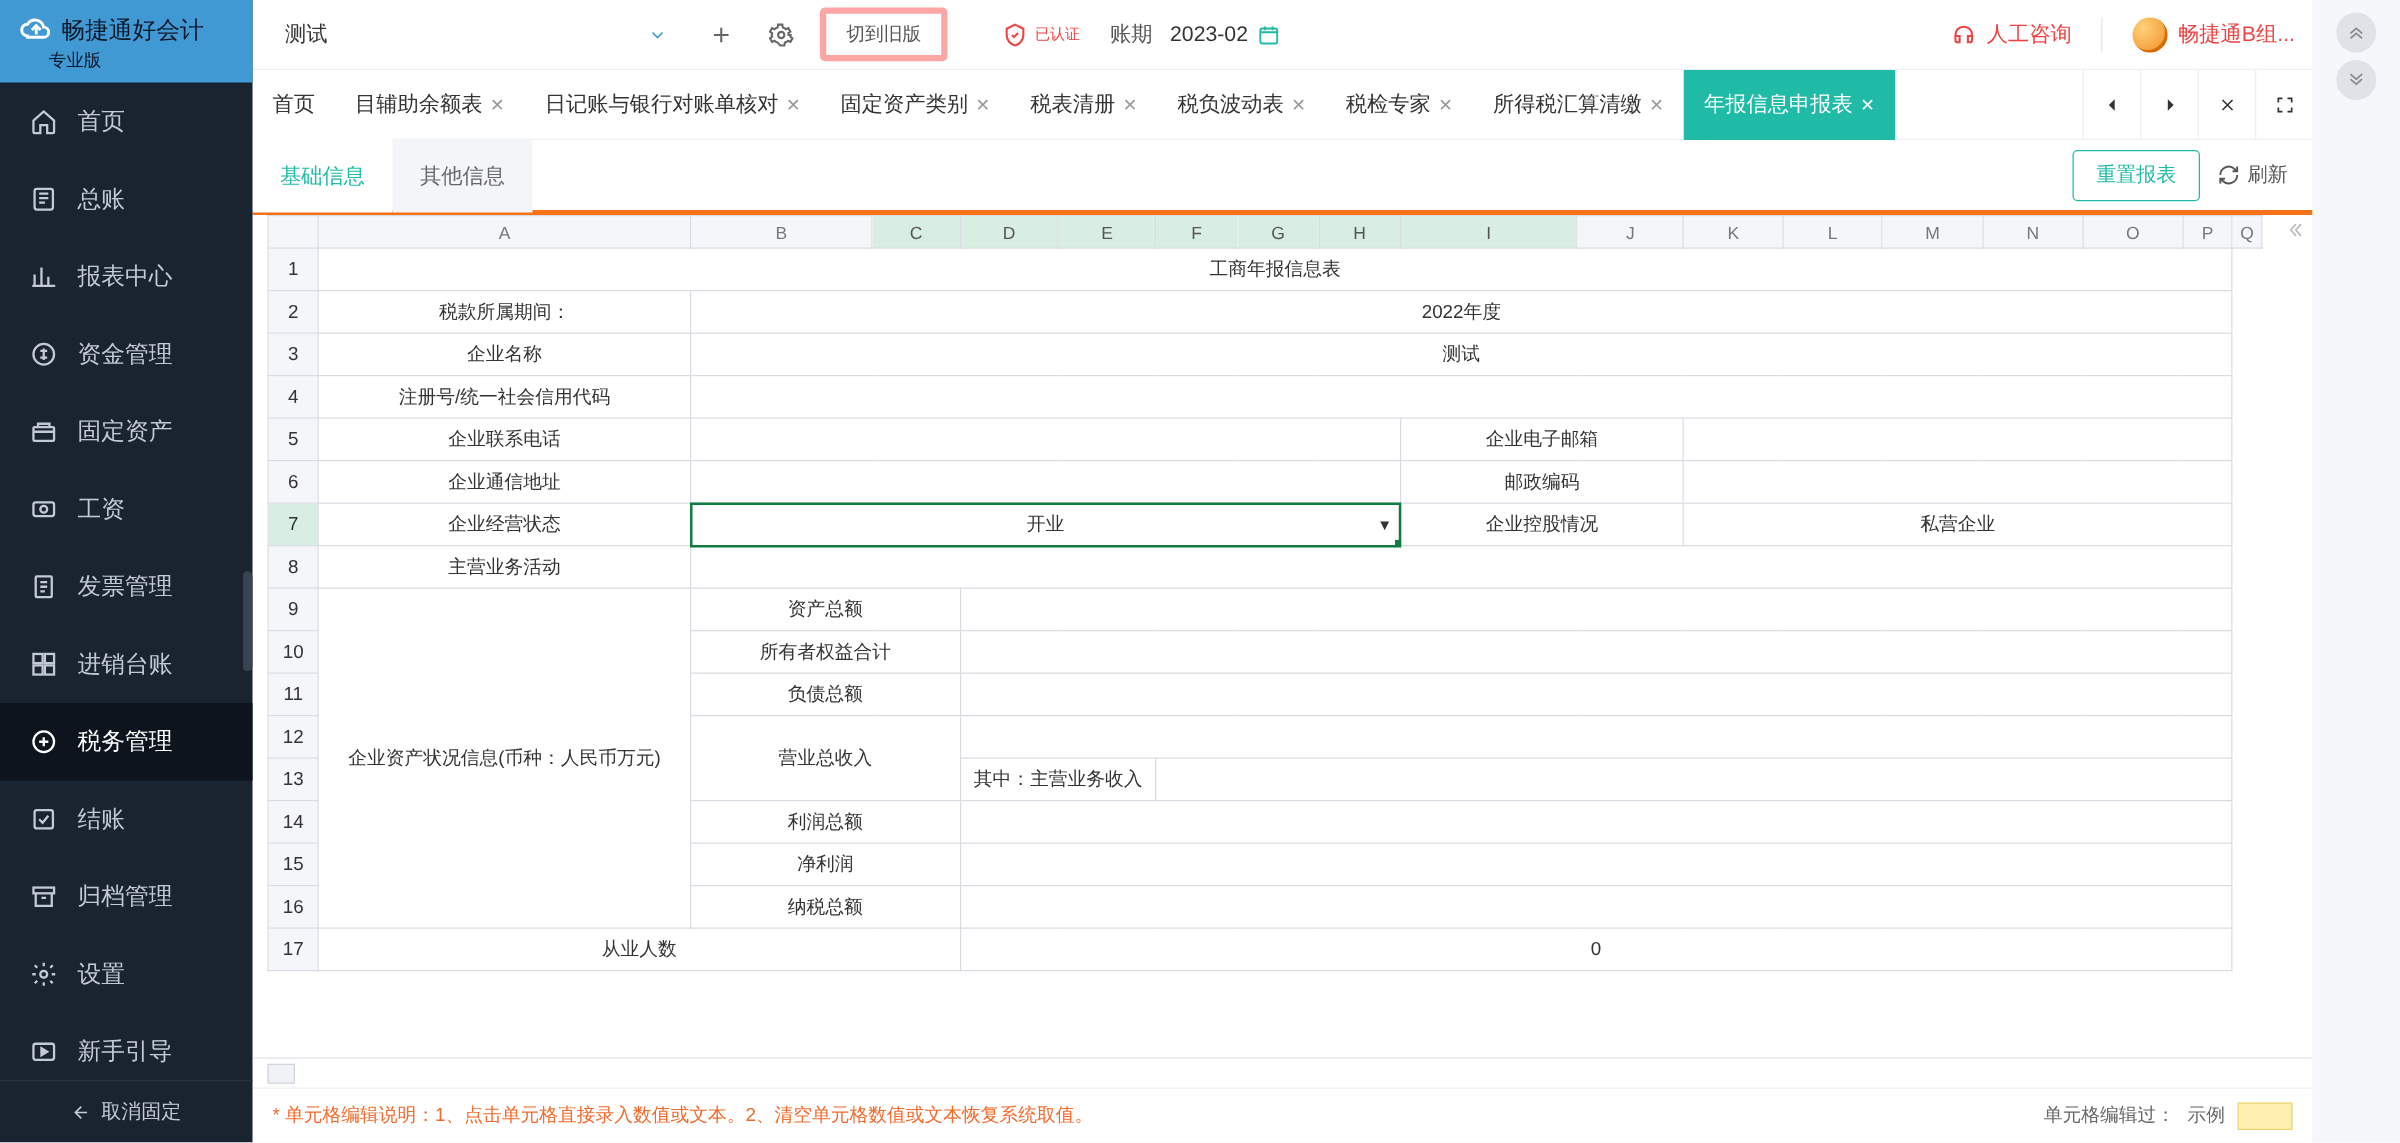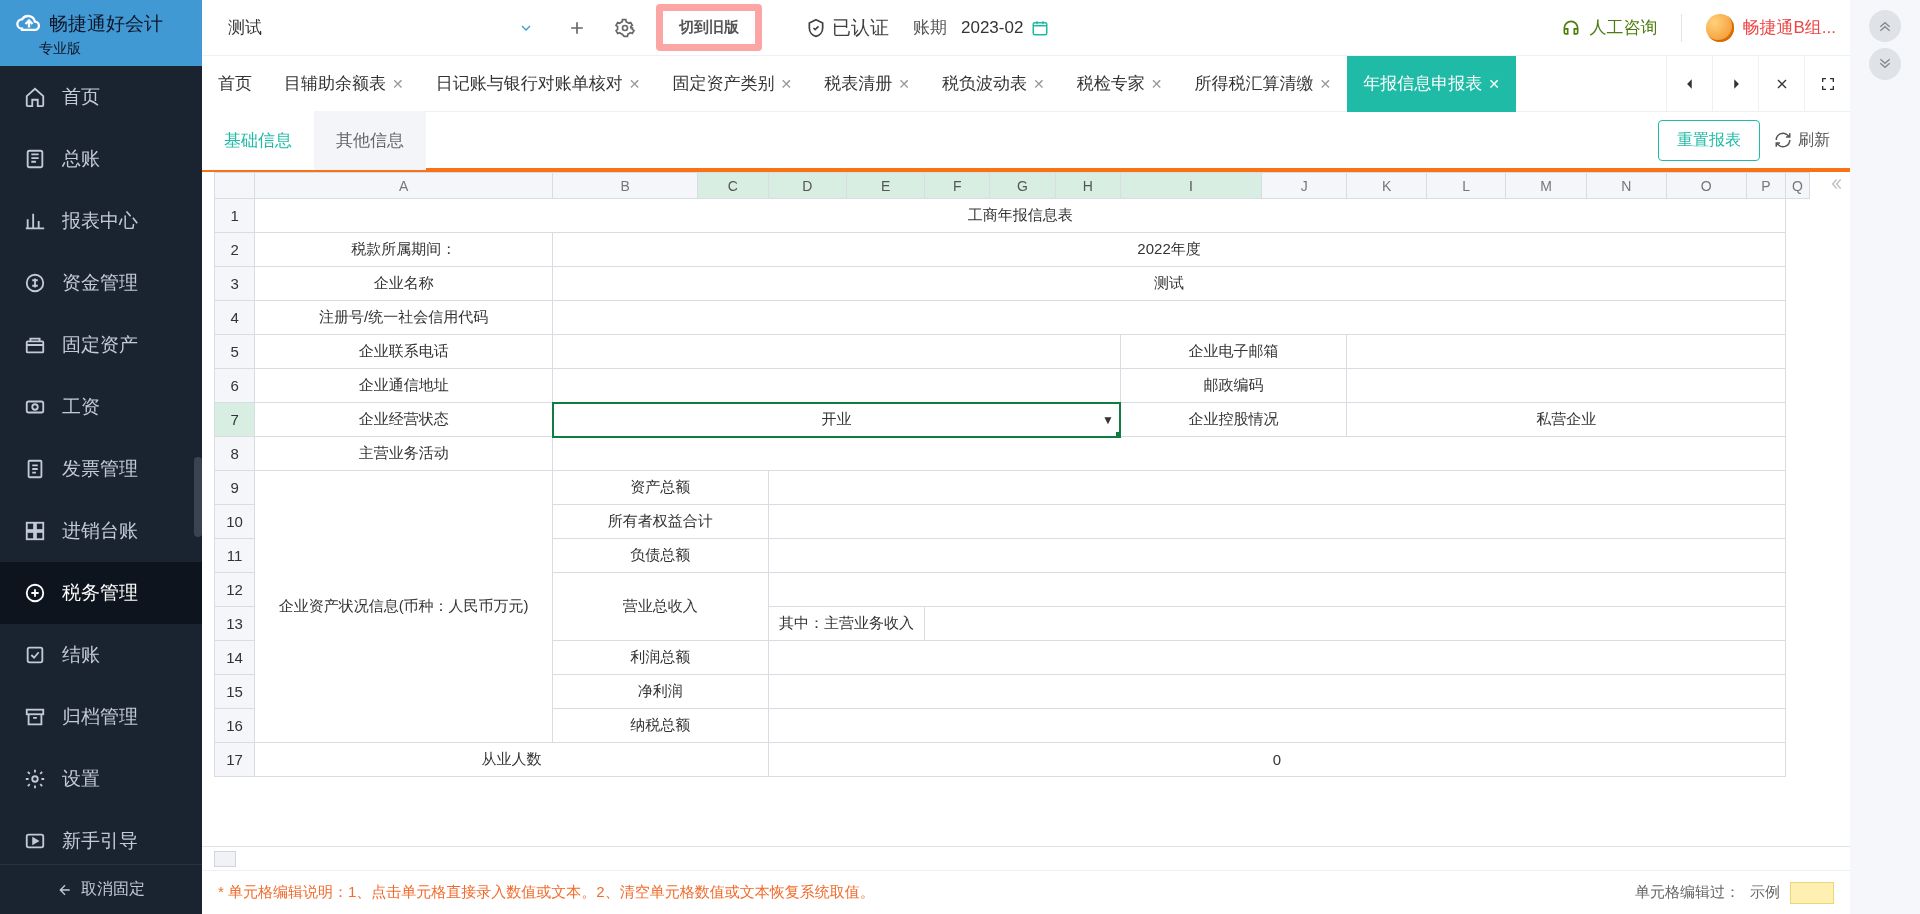--- a/index.html
+++ b/index.html
@@ -21,26 +21,26 @@
 .side-scroll-hint { position: absolute; right: 0; top: 50%; width: 8px; height: 80px; background: #3a4450; border-radius: 4px; }
 
 
 .main { flex: 1; display: flex; flex-direction: column; background: #fff; }
 
 
 .topbar { display: flex; align-items: center; height: 56px; padding: 0 14px; border-bottom: 1px solid #edf0f4; gap: 14px; }
 .company-select { width: 330px; height: 38px; display: flex; align-items: center; padding: 0 12px; font-size: 17px; color: #333; position: relative; }
 .company-select .chev { margin-left: auto; color: #4199d4; }
 .icon-btn { width: 34px; height: 34px; display: flex; align-items: center; justify-content: center; color: #666; cursor: pointer; }
-.switch-btn { padding: 7px 16px; border: 7px solid #fca5a5; border-radius: 4px; font-size: 15px; color: #555; cursor: pointer; font-weight: bold; }
-.verified { display: flex; align-items: center; gap: 6px; color: #404040; font-size: 19px; }
+.switch-btn { padding: 7px 16px; border: 5px solid #fca5a5; border-radius: 4px; font-size: 15px; color: #555; cursor: pointer; }
+.verified { display: flex; align-items: center; gap: 6px; color: #ef4444; font-size: 12px; }
 .period-label { font-size: 17px; color: #555; margin-left: 10px; }
 .period-val { display: flex; align-items: center; gap: 8px; font-size: 17px; color: #333; }
 .top-spacer { flex: 1; }
-.support { display: flex; align-items: center; gap: 8px; font-size: 17px; color: #4d7c0f; cursor: pointer; }
+.support { display: flex; align-items: center; gap: 8px; font-size: 17px; color: #ef4444; cursor: pointer; }
 .divider-v { width: 1px; height: 28px; background: #e0e4ea; margin: 0 10px; }
 .user { display: flex; align-items: center; gap: 8px; font-size: 17px; color: #ef4444; cursor: pointer; }
 .avatar { width: 28px; height: 28px; border-radius: 50%; background: radial-gradient(circle at 30% 30%, #ffd27a, #f08a24); box-shadow: inset -2px -2px 0 #d96a00; }
 
 
 .tabs-row { display: flex; align-items: center; height: 56px; border-bottom: 1px solid #edf0f4; }
 .tabs { display: flex; align-items: center; flex: 1; overflow: hidden; }
 .tab { display: flex; align-items: center; gap: 6px; padding: 0 16px; height: 56px; font-size: 17px; color: #333; cursor: pointer; white-space: nowrap; }
 .tab .x { color: #999; font-size: 14px; }
 .tab.active { background: #1fbba6; color: #fff; }

